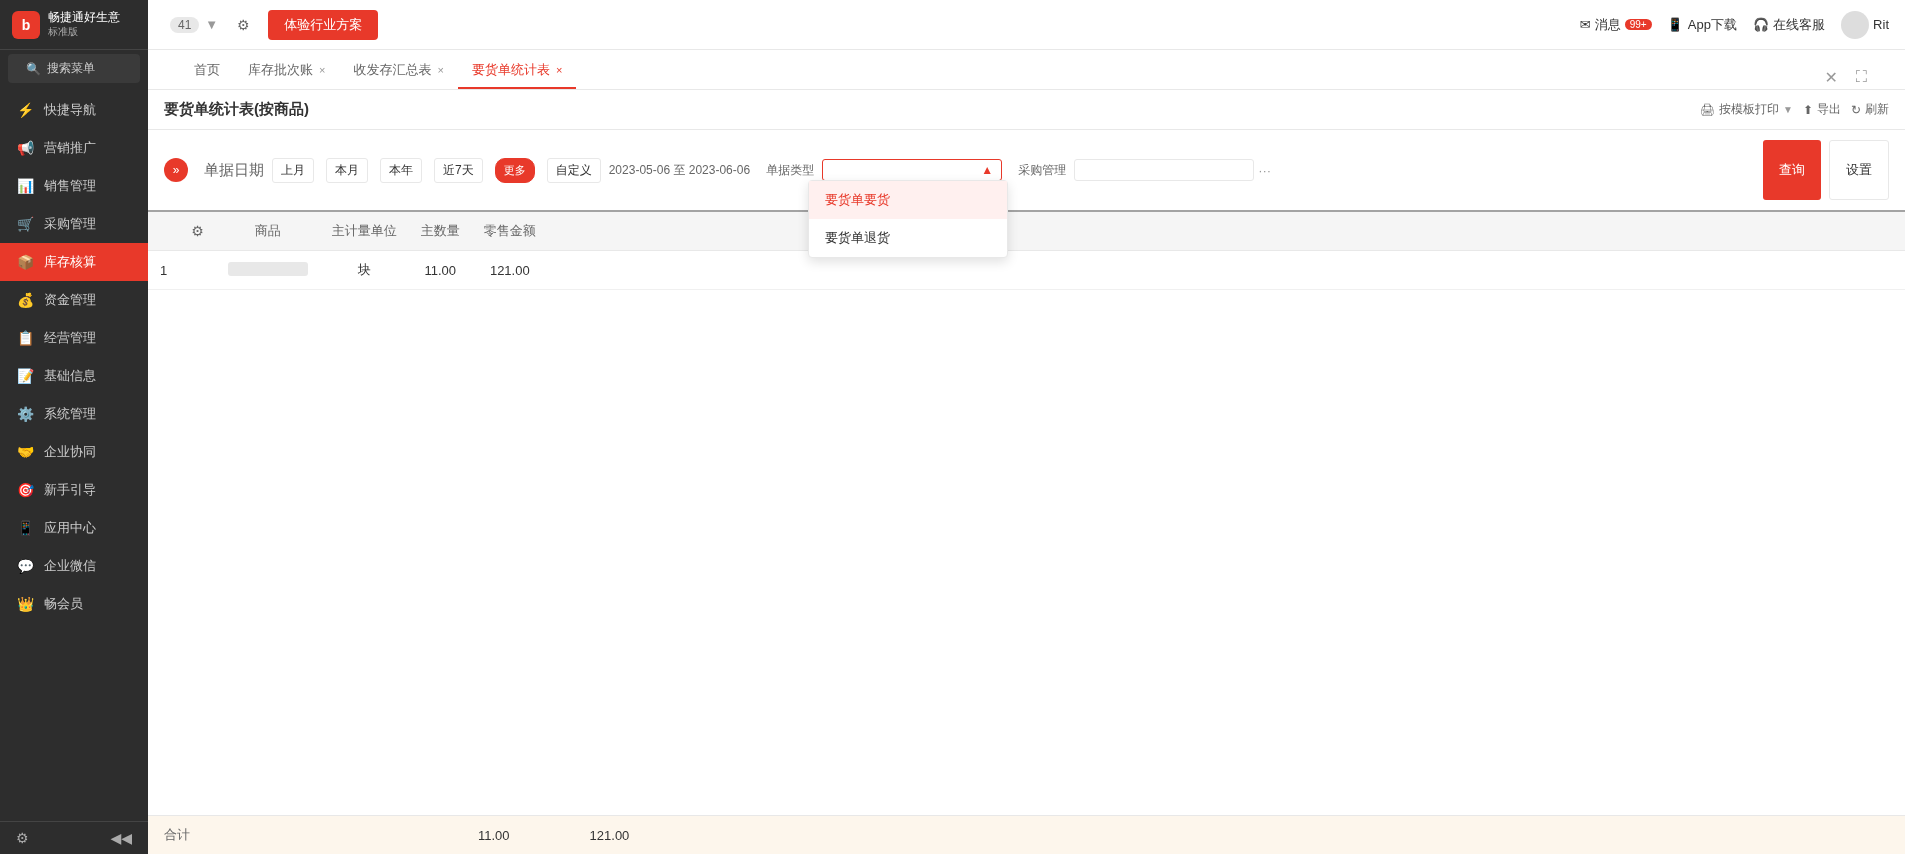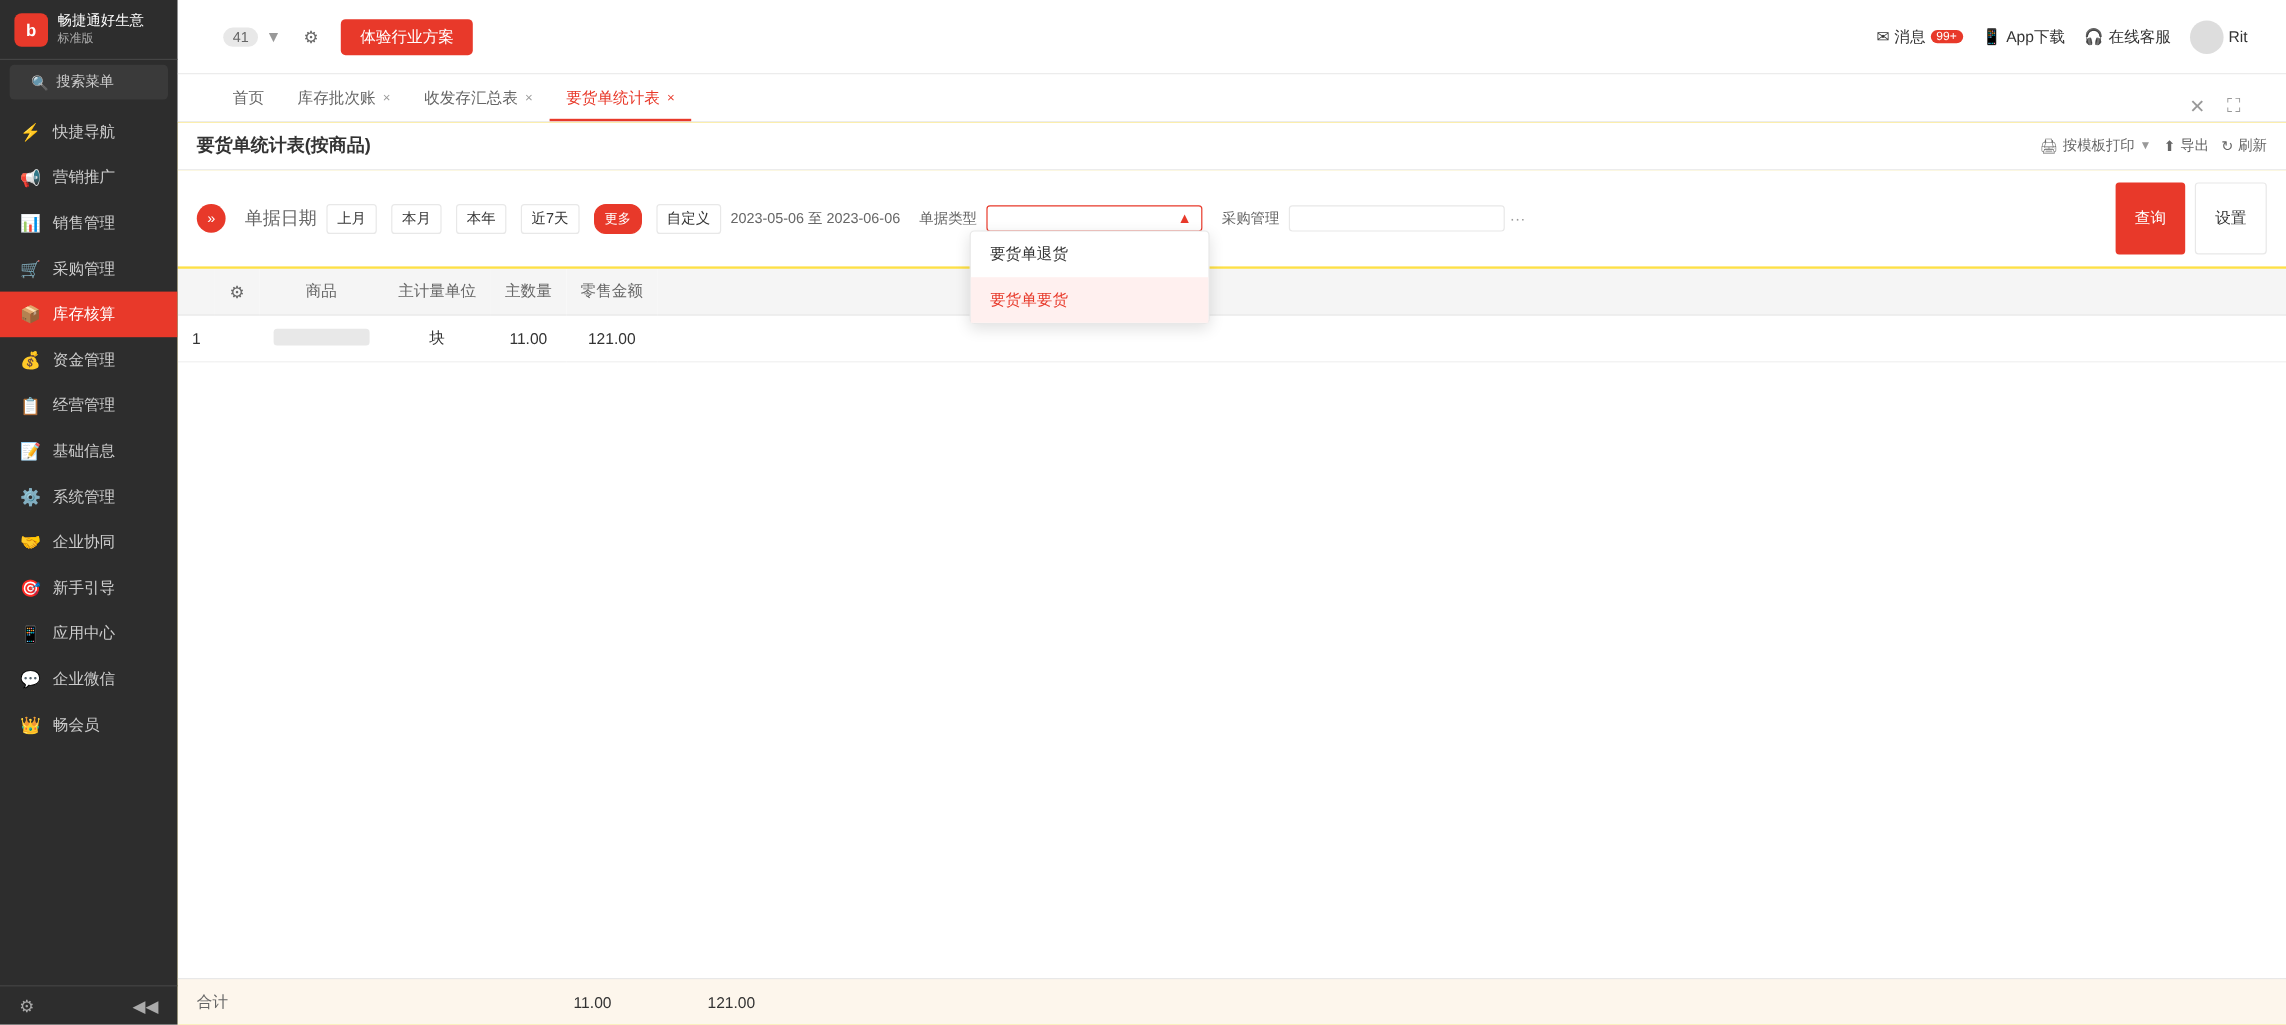--- a/index.html
+++ b/index.html
@@ -55,25 +55,25 @@
       transition: background 0.2s;
     }
     .nav-item.active { background: #e8392a; color: #fff; }
     .nav-item .nav-icon { width: 20px; height: 20px; margin-right: 8px; display: flex; align-items: center; justify-content: center; font-size: 14px; }
 
     
     .main { flex: 1; display: flex; flex-direction: column; overflow: hidden; }
 
     
     .header-top {
-      height: 62px;
+      height: 50px;
       background: #fff;
       border-bottom: 1px solid #e8e8e8;
       display: flex; align-items: center; justify-content: space-between;
-      padding: 0 32px;
+      padding: 0 16px;
       flex-shrink: 0;
     }
     .header-left { display: flex; align-items: center; gap: 12px; }
     .header-store { display: flex; align-items: center; gap: 6px; color: #333; font-size: 13px; }
     .header-store .store-name { font-weight: 500; }
     .header-num { background: #e8e8e8; border-radius: 10px; padding: 1px 8px; font-size: 12px; color: #666; }
     .settings-btn { width: 26px; height: 26px; display: flex; align-items: center; justify-content: center; color: #666; cursor: pointer; font-size: 14px; }
     .trial-btn {
       background: #e8392a; color: #fff; border: none;
       padding: 6px 16px; border-radius: 4px; cursor: pointer; font-size: 13px;
@@ -102,21 +102,21 @@
       border-bottom: 2px solid transparent;
       white-space: nowrap;
     }
     .tab.active { color: #e8392a; border-bottom: 2px solid #e8392a; font-weight: 500; }
     .tab .tab-close { font-size: 11px; color: #999; margin-left: 2px; cursor: pointer; }
     .tab.active .tab-close { color: #e8392a; }
     .tabs-actions { margin-left: auto; display: flex; gap: 6px; }
     .tabs-action-btn { color: #999; font-size: 16px; cursor: pointer; padding: 2px 6px; }
 
     
-    .page-content { flex: 1; overflow: hidden; display: flex; flex-direction: column; background: #fde047; padding: 12px; }
+    .page-content { flex: 1; overflow: hidden; display: flex; flex-direction: column; background: #a3a3a3; padding: 12px; }
 
     
     .page-header {
       background: #fff;
       padding: 10px 16px 0 16px;
       border-bottom: 1px solid #e8e8e8;
       display: flex; align-items: center; justify-content: space-between;
       flex-shrink: 0;
     }
     .page-title { font-size: 15px; font-weight: 600; color: #333; padding-bottom: 10px; }
@@ -418,25 +418,25 @@
           <span style="color:#999;margin-left:4px;cursor:pointer;">···</span>
         </div>
       </div>
 
       <div class="filter-actions">
         <button class="btn-query">查询</button>
         <button class="btn-settings">设置</button>
       </div>
 
       <div class="dropdown-overlay">
+        <div class="dropdown-item selected">
+          <span>要货单要货</span>
+        </div>
         <div class="dropdown-item">
           <span>要货单退货</span>
-        </div>
-        <div class="dropdown-item selected">
-          <span>要货单要货</span>
         </div>
       </div>
     </div>
 
     <div class="table-section">
       <table class="data-table">
         <thead>
           <tr>
             <th style="width:40px;"></th>
             <th class="settings-col">

